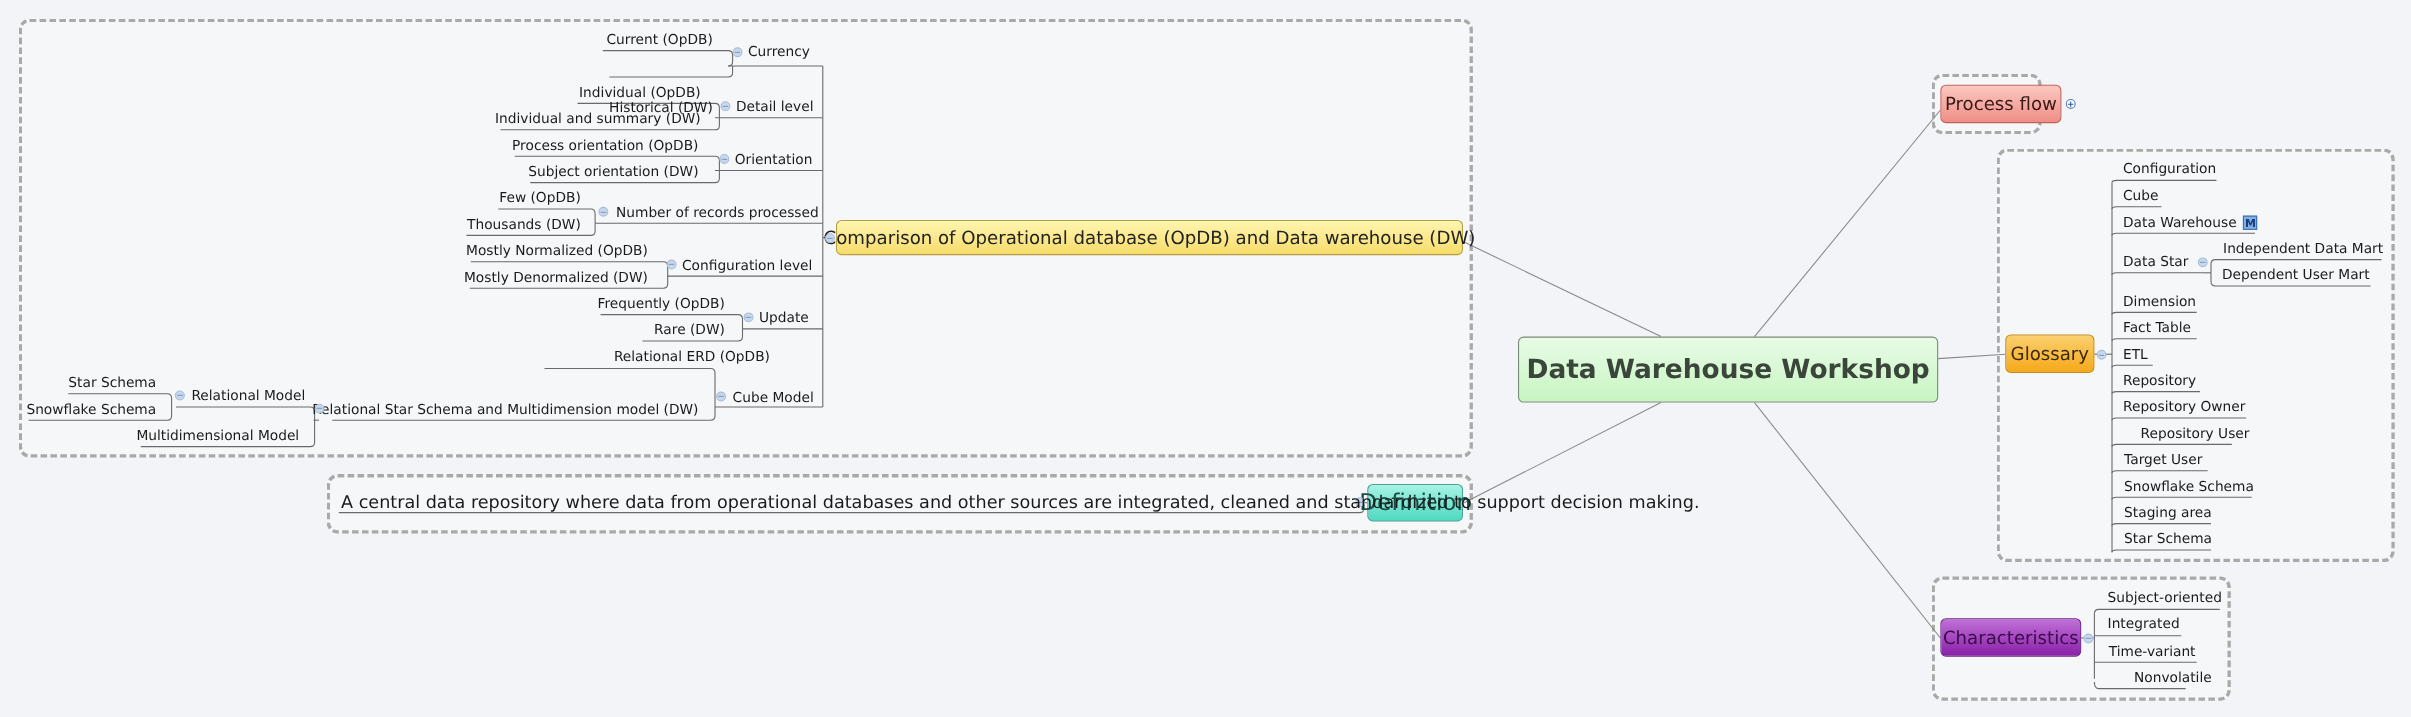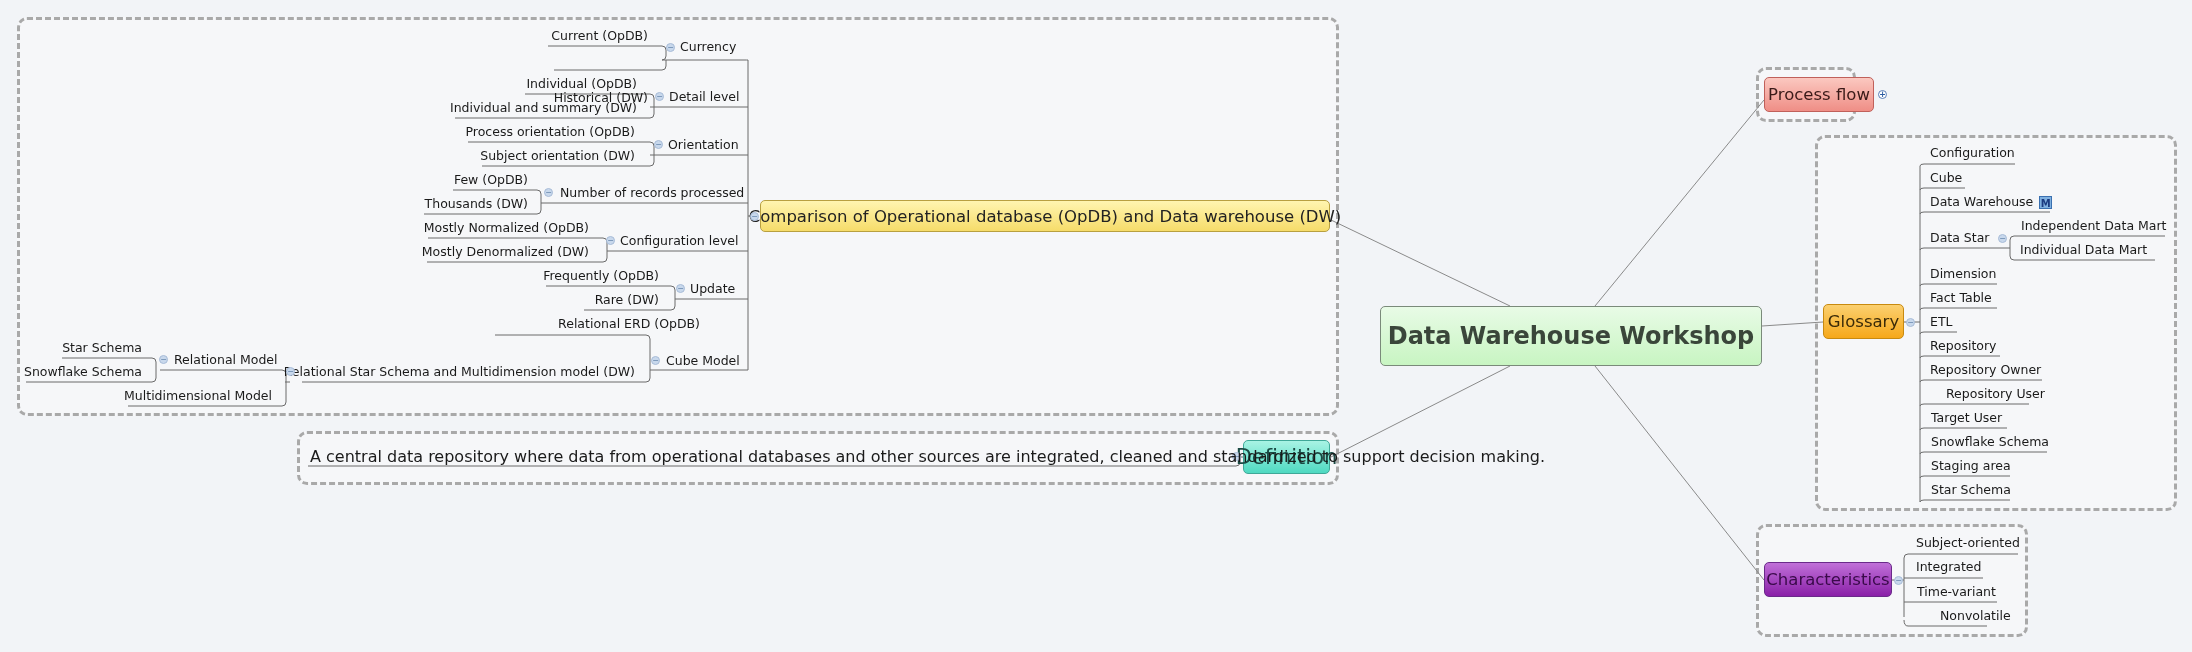--- a/index.html
+++ b/index.html
@@ -185,21 +185,21 @@
 </div>
 <div class="toggle" style="left:1906px;top:318px;">−</div>
 <div class="leaf" style="left:1930px;top:145px;">Configuration</div>
 <div class="leaf" style="left:1930px;top:170px;">Cube</div>
 <div class="leaf" style="left:1930px;top:194px;height:18px;">
   <span>Data Warehouse</span><span class="mbadge">M</span>
 </div>
 <div class="leaf" style="left:1930px;top:230px;">Data Star</div>
 <div class="toggle" style="left:1998px;top:234px;">−</div>
 <div class="leaf" style="left:2021px;top:218px;">Independent Data Mart</div>
-<div class="leaf" style="left:2020px;top:242px;">Individual Data Mart</div>
+<div class="leaf" style="left:2020px;top:242px;">Dependent User Mart</div>
 <div class="leaf" style="left:1930px;top:266px;">Dimension</div>
 <div class="leaf" style="left:1930px;top:290px;">Fact Table</div>
 <div class="leaf" style="left:1930px;top:314px;">ETL</div>
 <div class="leaf" style="left:1930px;top:338px;">Repository</div>
 <div class="leaf" style="left:1930px;top:362px;">Repository Owner</div>
 <div class="leaf" style="left:1930px;top:386px;margin-left:16px;">Repository User</div>
 <div class="leaf" style="left:1931px;top:410px;">Target User</div>
 <div class="leaf" style="left:1931px;top:434px;">Snowflake Schema</div>
 <div class="leaf" style="left:1931px;top:458px;">Staging area</div>
 <div class="leaf" style="left:1931px;top:482px;">Star Schema</div>

